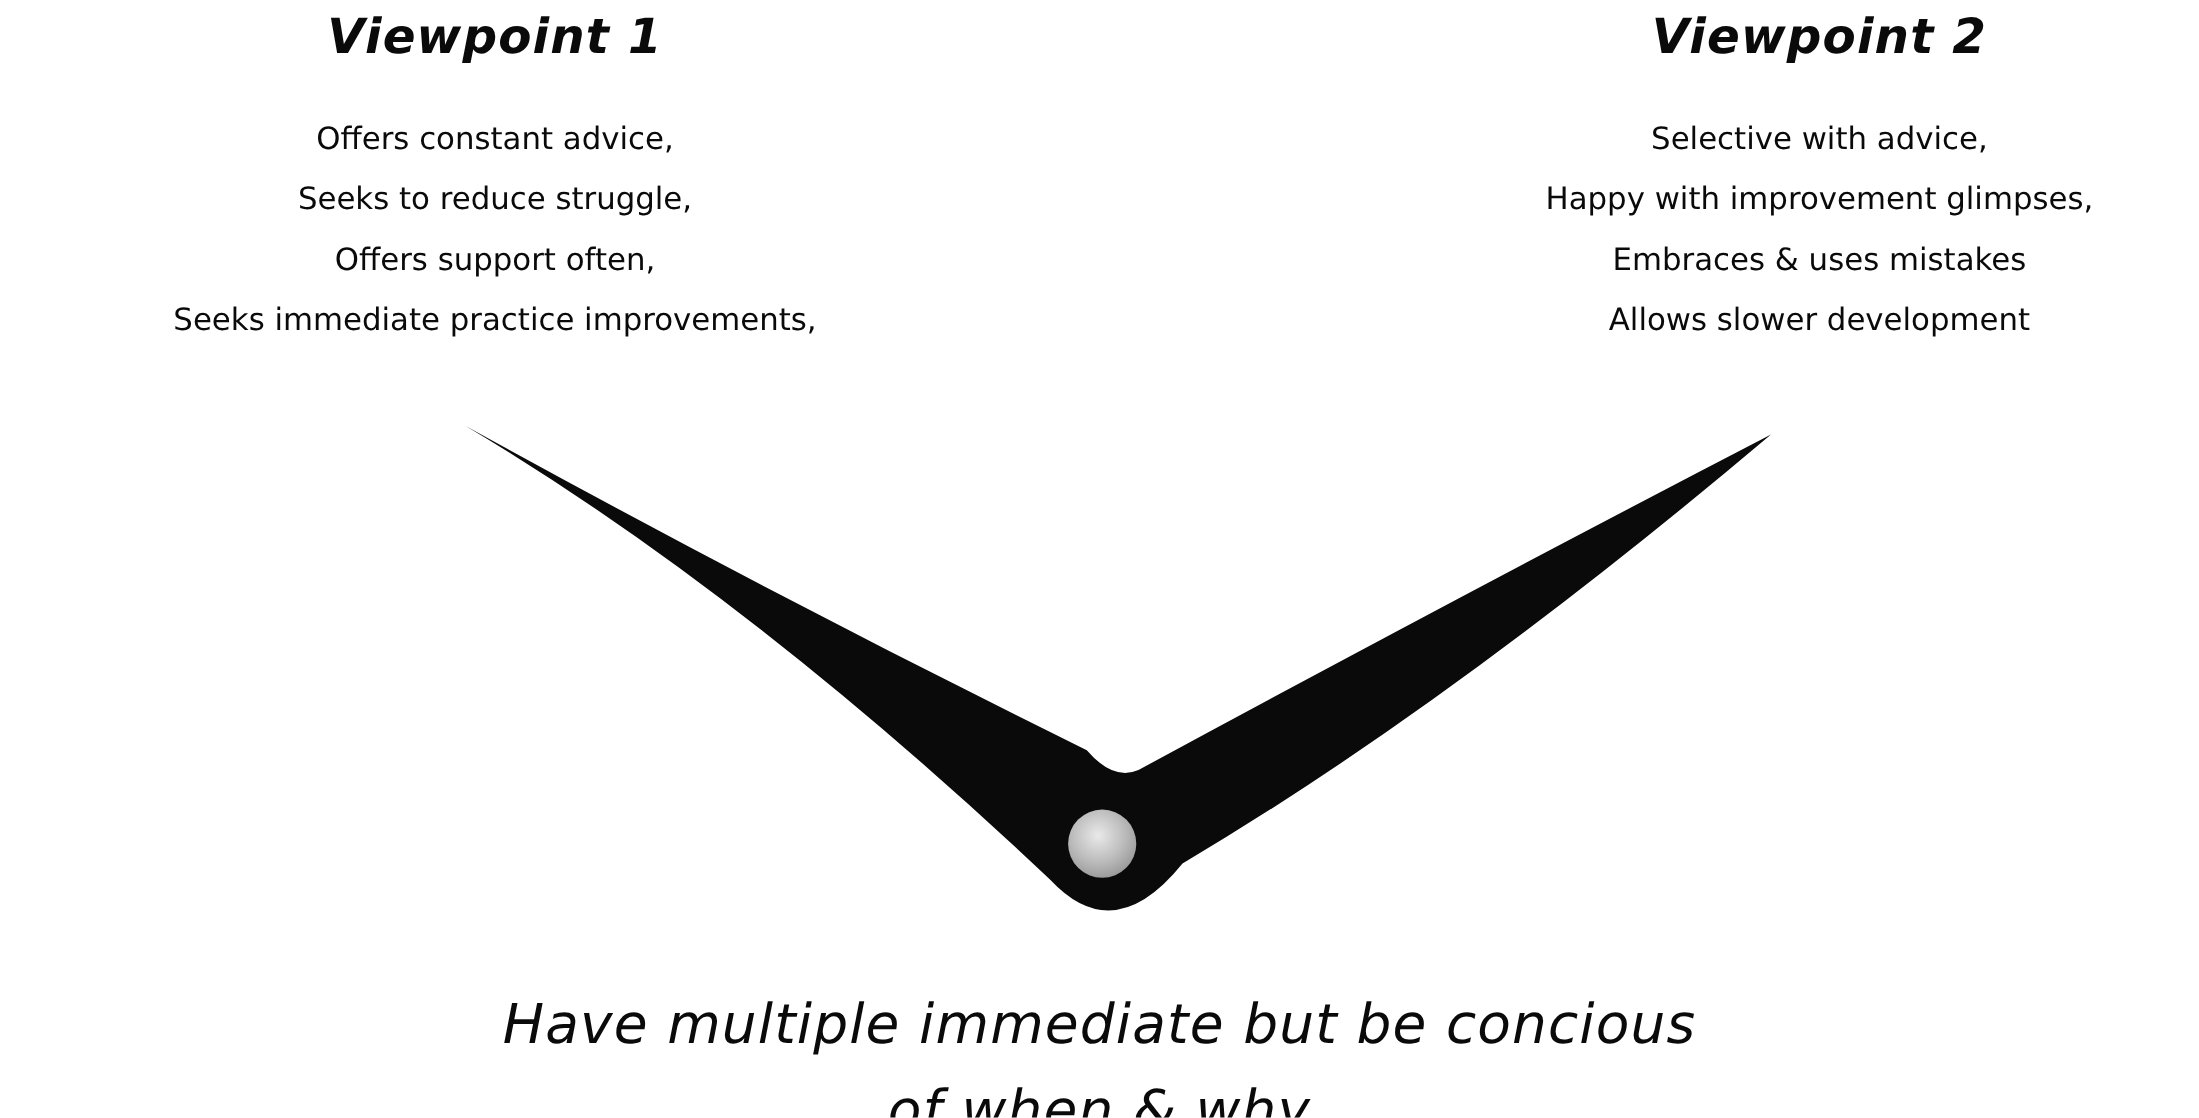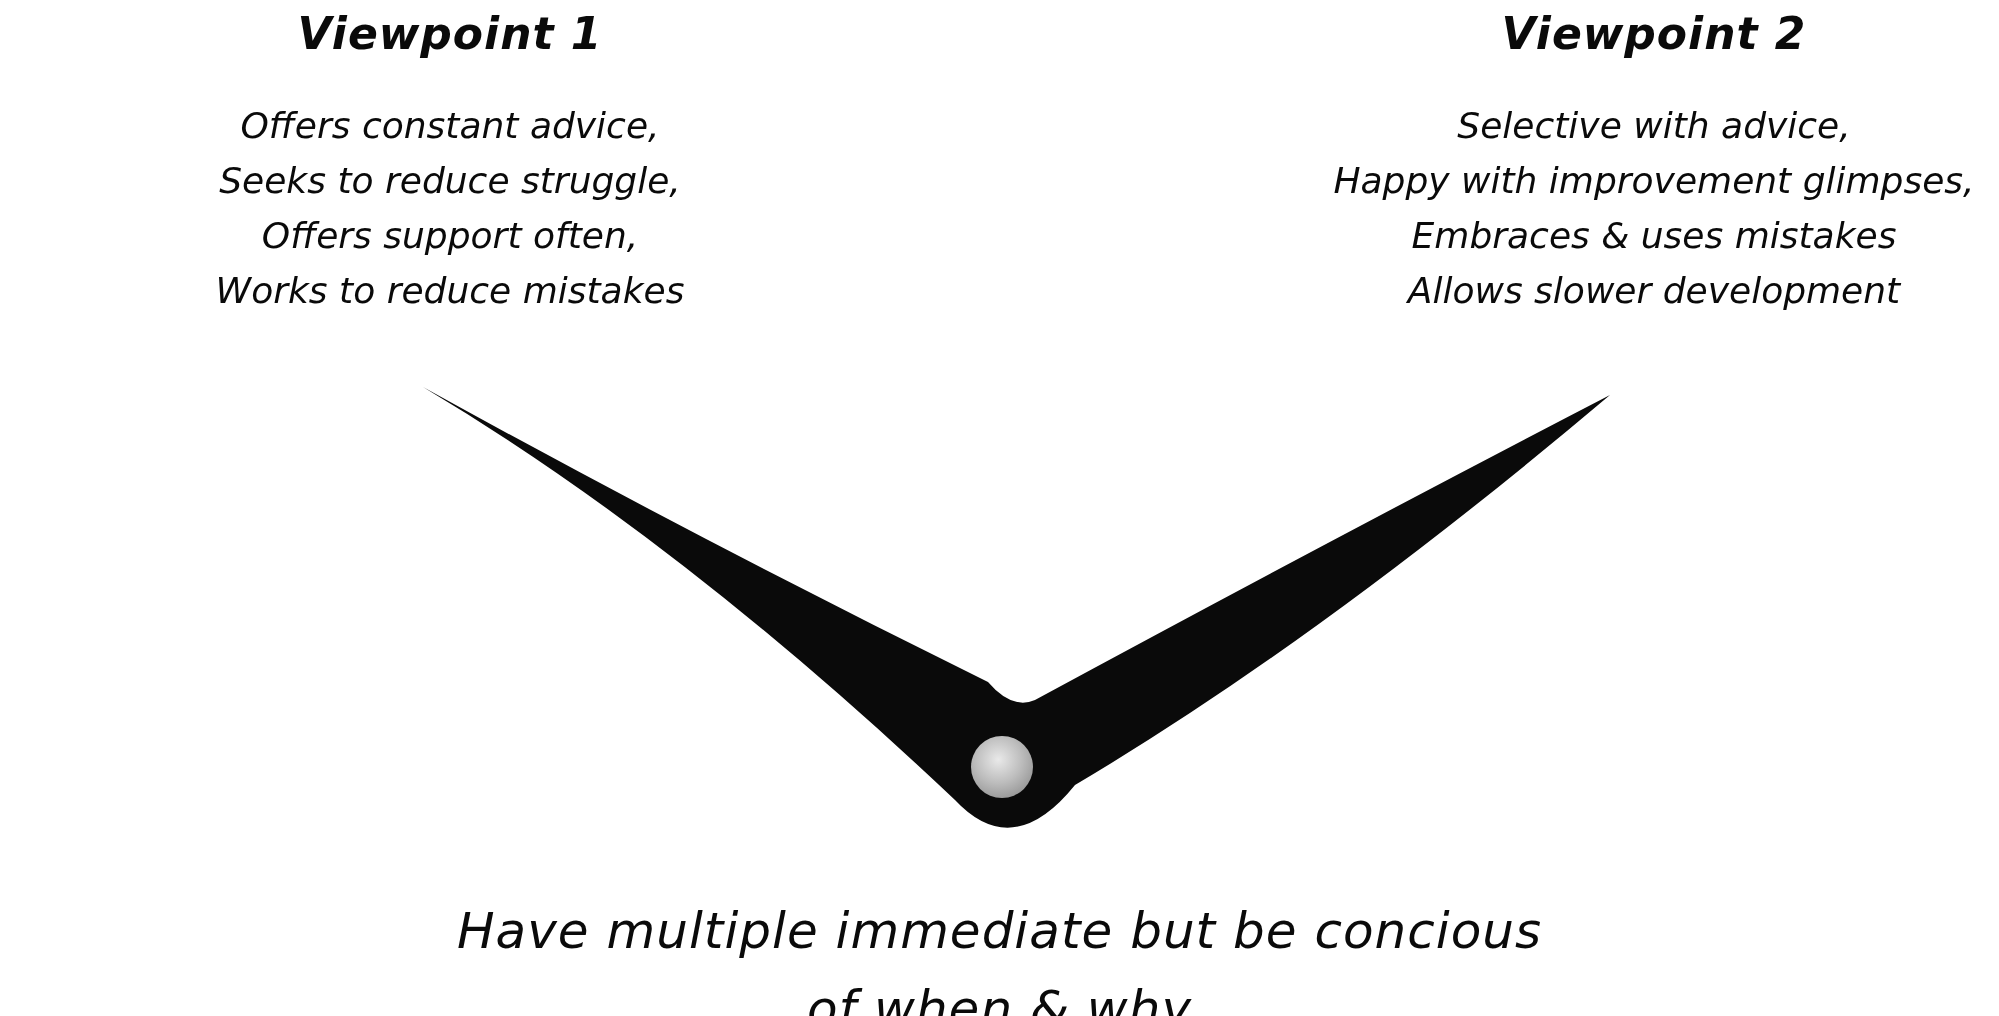--- a/index.html
+++ b/index.html
@@ -21,24 +21,23 @@
   .col-right { left: 1254px; width: 800px; }
   .col h2 {
     margin: 0 0 36px 0;
     font-size: 44px;
     line-height: 56px;
     font-weight: 700;
     font-style: italic;
     letter-spacing: 1px;
   }
   .col .line {
-    font-size: 36px;
+    font-size: 28px;
     line-height: 55px;
     white-space: nowrap;
-    font-style: italic;
   }
   .hands-svg {
     position: absolute;
     left: 0; top: 0;
     width: 1999px; height: 1016px;
   }
   .hands-path { fill: var(--ink, #0a0a0a); }
   .pivot-ball {
     position: absolute;
     left: 971px; top: 736px;
@@ -63,21 +62,21 @@
 </head>
 <body>
 
 <div class="canvas">
 
   <section class="col col-left">
     <h2>Viewpoint 1</h2>
     <div class="line">Offers constant advice,</div>
     <div class="line">Seeks to reduce struggle,</div>
     <div class="line">Offers support often,</div>
-    <div class="line">Works to reduce mistakes</div>
+    <div class="line">Seeks immediate practice improvements,</div>
   </section>
 
   <section class="col col-right">
     <h2>Viewpoint 2</h2>
     <div class="line">Selective with advice,</div>
     <div class="line">Happy with improvement glimpses,</div>
     <div class="line">Embraces &amp; uses mistakes</div>
     <div class="line">Allows slower development</div>
   </section>
 

